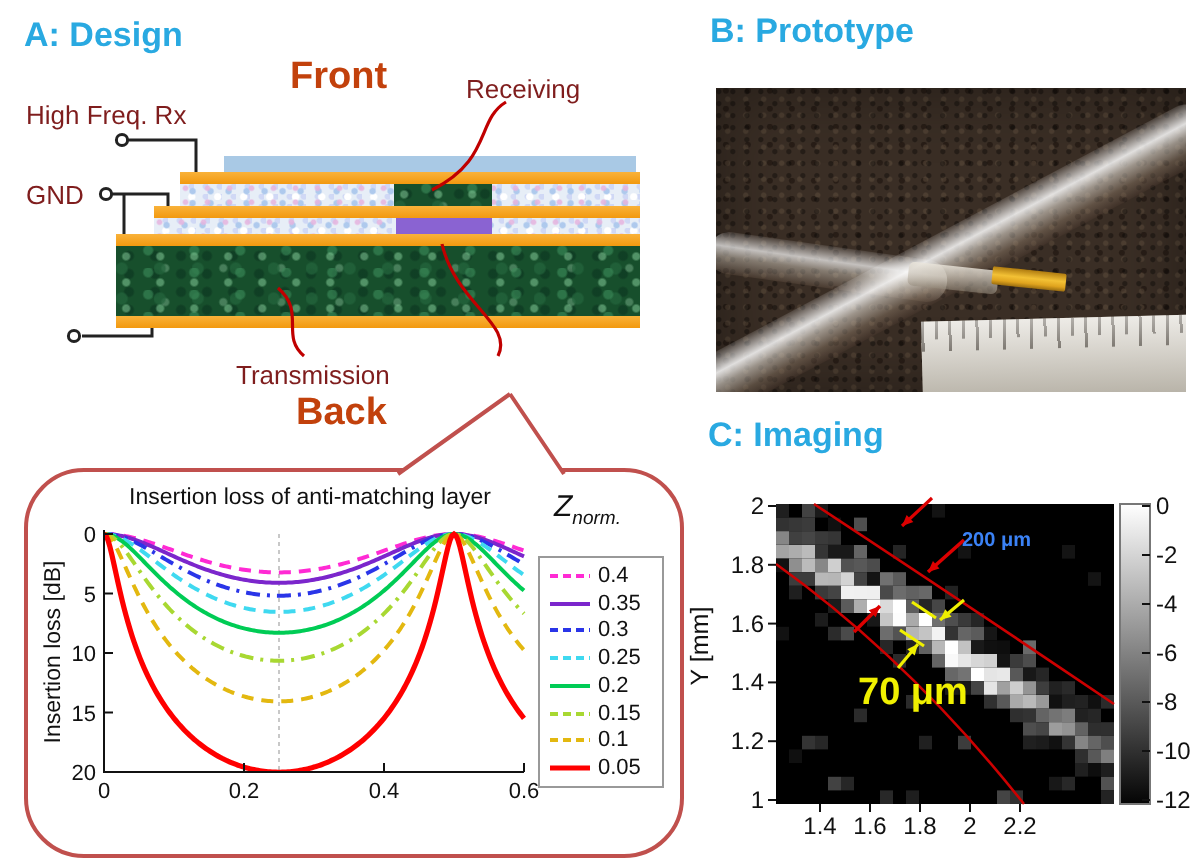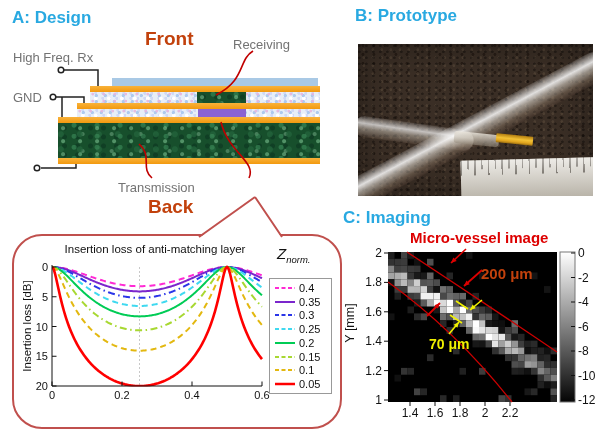--- a/index.html
+++ b/index.html
@@ -1,21 +1,21 @@
 <!DOCTYPE html>
 <html><head>
 <meta charset="utf-8">
 <style>
   html,body{margin:0;padding:0;background:#fff;}
   .stage{position:relative;width:600px;height:432px;background:#fff;overflow:hidden;
          font-family:"Liberation Sans",sans-serif;text-decoration:underline;}
   .abs{position:absolute;}
   .heading{font-size:17px;font-weight:600;color:#29a9e1;}
   .redbig{font-size:19px;font-weight:700;color:#c2410c;}
-  .blk{font-size:13px;color:#737373;}
+  .blk{font-size:13px;color:#7f1d1d;}
   .ctr{text-align:center;}
   
   .orange{background:linear-gradient(#f9b23a,#f2990f);}
   .tex-green{background-color:#174f2c;background-image:
     radial-gradient(circle at 30% 40%, rgba(130,200,150,.55) 0 1.5px, transparent 2.5px),
     radial-gradient(circle at 70% 20%, rgba(60,140,90,.6) 0 2px, transparent 3px),
     radial-gradient(circle at 15% 75%, rgba(35,100,60,.75) 0 2.5px, transparent 3.5px),
     radial-gradient(circle at 85% 65%, rgba(160,215,175,.35) 0 1.5px, transparent 2.5px),
     radial-gradient(circle at 50% 55%, rgba(15,60,35,.85) 0 2px, transparent 3px);
     background-size:17px 13px,23px 11px,19px 15px,29px 17px,13px 9px;}
@@ -179,22 +179,21 @@
 
   <div class="abs heading" style="left:355px;top:6px;">B: Prototype</div>
   <div class="abs photo">
     <div class="tube tube2"></div>
     <div class="tube tube1"></div>
     <div class="shaft"></div>
     <div class="gold"></div>
     <div class="ruler"></div>
   </div>
 
-  <div class="abs heading" style="left:343px;top:208px;text-align:right;">C: Imaging</div>
-  <div class="abs" style="left:410px;top:229px;font-size:15px;font-weight:600;color:#dd0000;">Micro-vessel image</div>
+  <div class="abs heading" style="left:354px;top:208px;text-align:right;">C: Imaging</div>
   <svg class="abs" id="hm-svg" style="left:340px;top:246px;" width="260" height="186" viewBox="340 246 260 186">
       <rect x="388" y="252" width="169" height="150" fill="#000"></rect>
       <g>
         <rect x="388.0" y="252.0" width="6.5" height="6.8" fill="rgb(31,31,31)"></rect>
         <rect x="401.0" y="252.0" width="6.5" height="6.8" fill="rgb(66,66,66)"></rect>
         <rect x="407.5" y="252.0" width="6.5" height="6.8" fill="rgb(26,26,26)"></rect>
         <rect x="466.0" y="252.0" width="6.5" height="6.8" fill="rgb(19,19,19)"></rect>
         <rect x="388.0" y="258.8" width="6.5" height="6.8" fill="rgb(50,50,50)"></rect>
         <rect x="394.5" y="258.8" width="6.5" height="6.8" fill="rgb(55,55,55)"></rect>
         <rect x="401.0" y="258.8" width="6.5" height="6.8" fill="rgb(59,59,59)"></rect>
@@ -426,22 +425,22 @@
       <text x="578" y="306" text-anchor="start" font-size="12" fill="#111">-4</text>
       <line x1="571" y1="326.5" x2="575" y2="326.5" stroke="#111" stroke-width="1"></line>
       <text x="578" y="330.5" text-anchor="start" font-size="12" fill="#111">-6</text>
       <line x1="571" y1="351" x2="575" y2="351" stroke="#111" stroke-width="1"></line>
       <text x="578" y="355" text-anchor="start" font-size="12" fill="#111">-8</text>
       <line x1="571" y1="375.5" x2="575" y2="375.5" stroke="#111" stroke-width="1"></line>
       <text x="578" y="379.5" text-anchor="start" font-size="12" fill="#111">-10</text>
       <line x1="571" y1="400" x2="575" y2="400" stroke="#111" stroke-width="1"></line>
       <text x="578" y="404" text-anchor="start" font-size="12" fill="#111">-12</text>
     </svg>
-  <div class="abs" style="left:481px;top:265px;font-size:15px;font-weight:600;color:#c2410c;">200 μm</div>
-  <div class="abs" style="left:429px;top:336px;font-size:14px;font-weight:600;color:#f0f000;">70 μm</div>
+  <div class="abs" style="left:481px;top:265px;font-size:10px;font-weight:600;color:#3b82f6;">200 μm</div>
+  <div class="abs" style="left:429px;top:336px;font-size:19px;font-weight:600;color:#f0f000;">70 μm</div>
   <div class="abs ctr rot" style="left:315px;top:316px;width:70px;font-size:12.5px;color:#111;">Y [mm]</div>
 
   <svg class="abs" style="left:0;top:0;pointer-events:none;" width="600" height="432" viewBox="0 0 600 432">
     <g stroke="#222" stroke-width="1.5" fill="none">
       <path d="M64 70 H98 V86"></path>
         <circle cx="61" cy="70" r="2.8" fill="#fff"></circle>
     </g>
     <g stroke="#222" stroke-width="1.5" fill="none">
       <path d="M56 97 H84 V103 M62 97 V117"></path>
         <circle cx="53" cy="97" r="2.8" fill="#fff"></circle>

